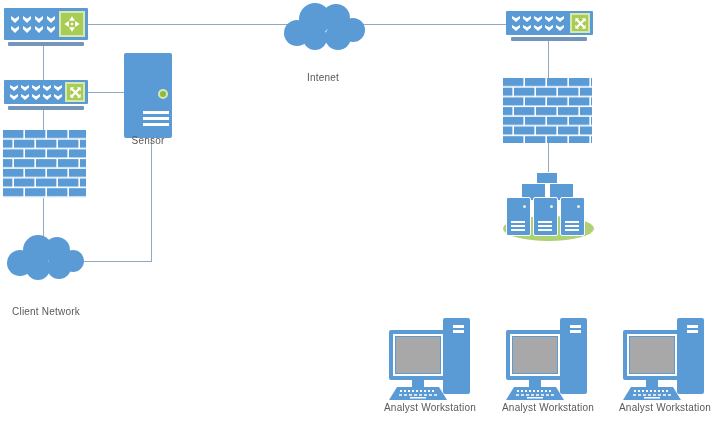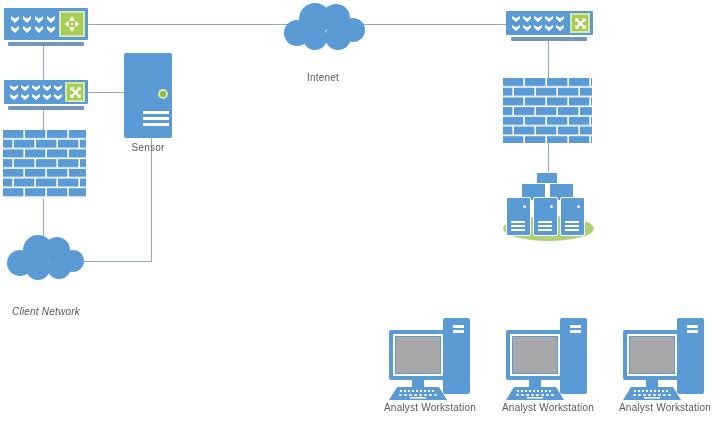--- a/index.html
+++ b/index.html
@@ -142,30 +142,30 @@
       <g fill="#5b9bd5">
         <circle cx="17" cy="29" r="13"></circle>
         <circle cx="35" cy="16" r="15"></circle>
         <circle cx="54" cy="16" r="13"></circle>
         <circle cx="70" cy="27" r="11"></circle>
         <circle cx="56" cy="33" r="12"></circle>
         <circle cx="35" cy="34" r="12"></circle>
       </g>
     </svg>
   </div>
-  <div class="label" style="left:0px; top:306px; width:92px;font-style:italic;">Client Network</div>
+  <div class="label" style="left:0px; top:306px; width:92px;">Client Network</div>
 
   <div>
     <div class="sensor-body">
       <span class="sensor-light"></span>
       <span class="sensor-line" style="top:58px;"></span>
       <span class="sensor-line" style="top:64px;"></span>
       <span class="sensor-line" style="top:70px;"></span>
     </div>
-    <div class="label" style="left:108px; top:142px; width:80px;">Sensor</div>
+    <div class="label" style="left:108px; top:135px; width:80px;">Sensor</div>
   </div>
 
   <div style="position:absolute; left:277px; top:2px;">
     <svg width="92" height="52" viewBox="0 0 92 52">
       <g fill="#5b9bd5">
         <circle cx="20" cy="31" r="13"></circle>
         <circle cx="38" cy="17" r="16"></circle>
         <circle cx="59" cy="16" r="14"></circle>
         <circle cx="76" cy="28" r="12"></circle>
         <circle cx="61" cy="35" r="13"></circle>

